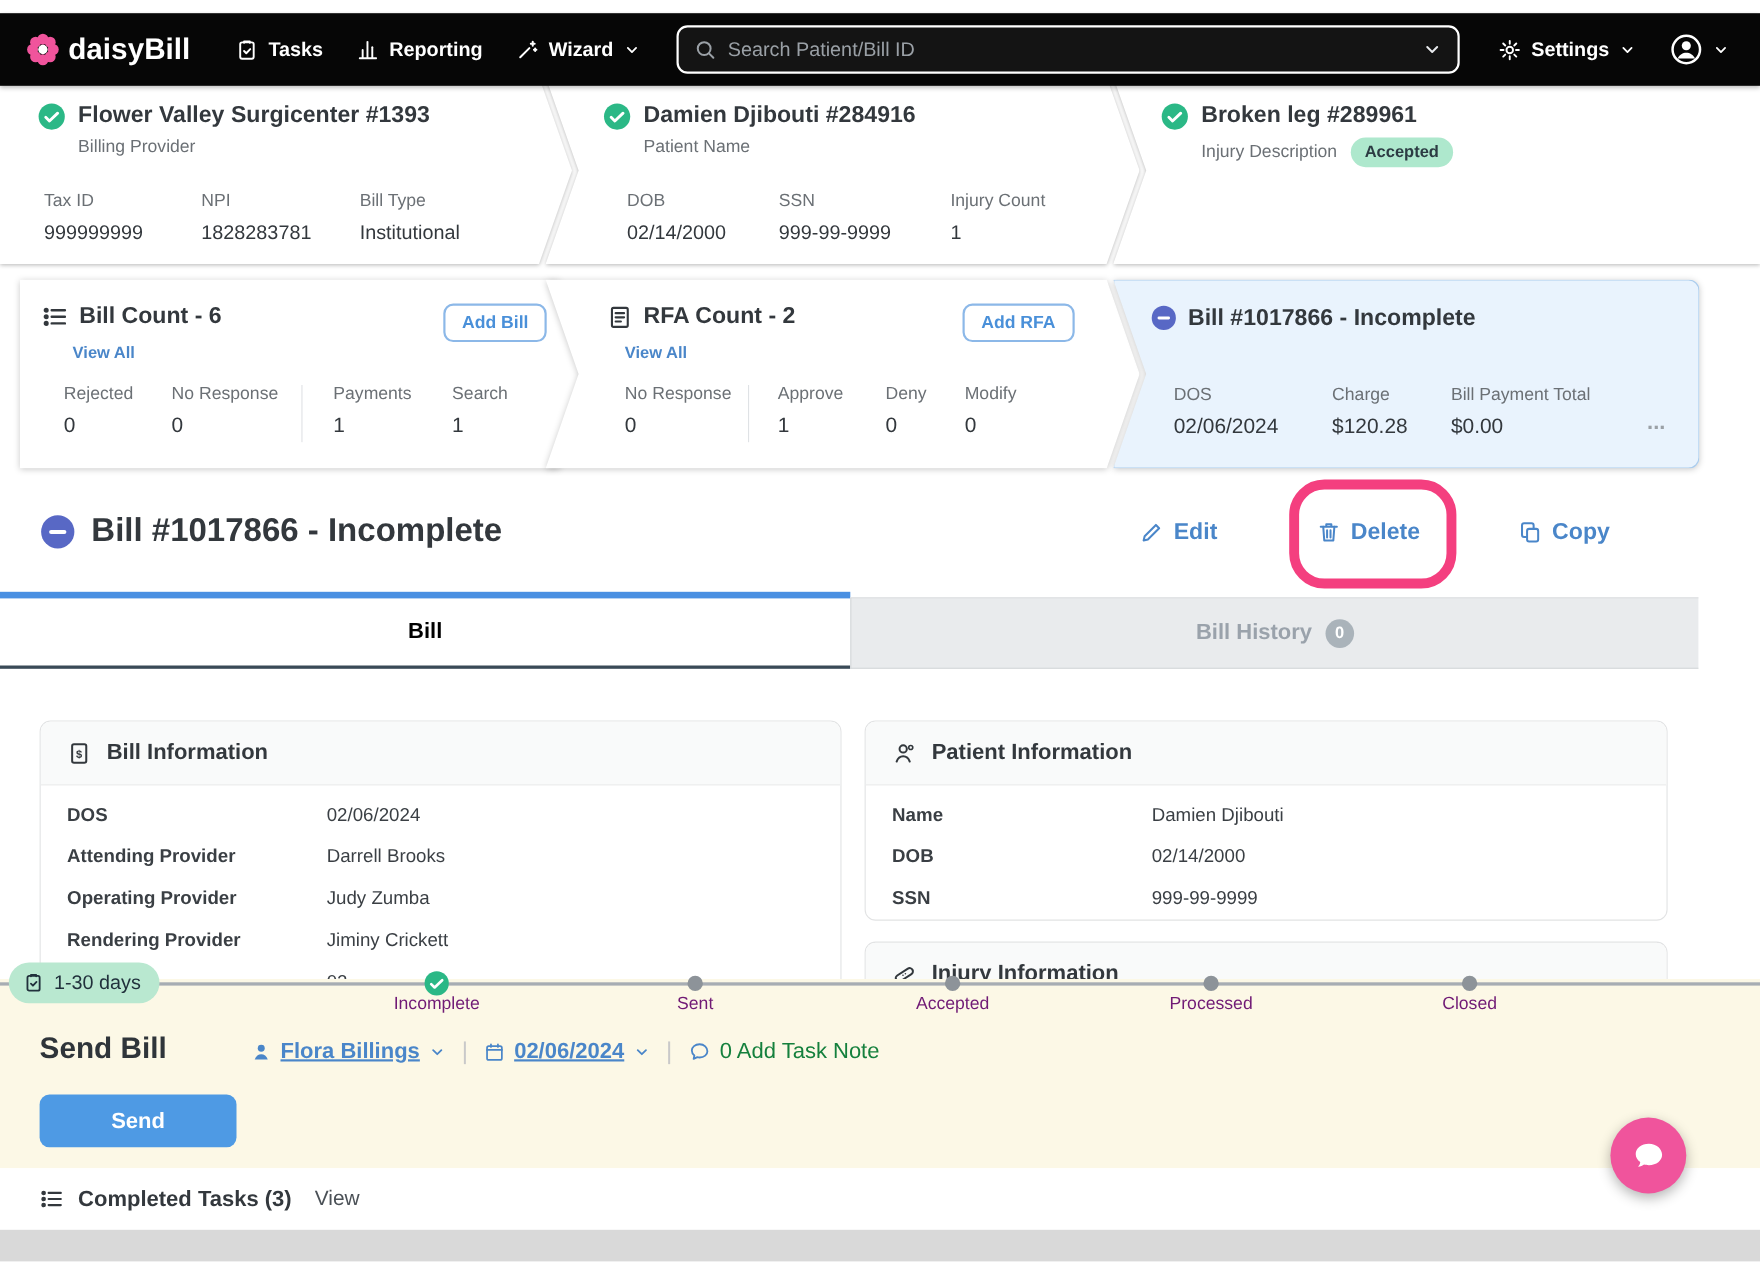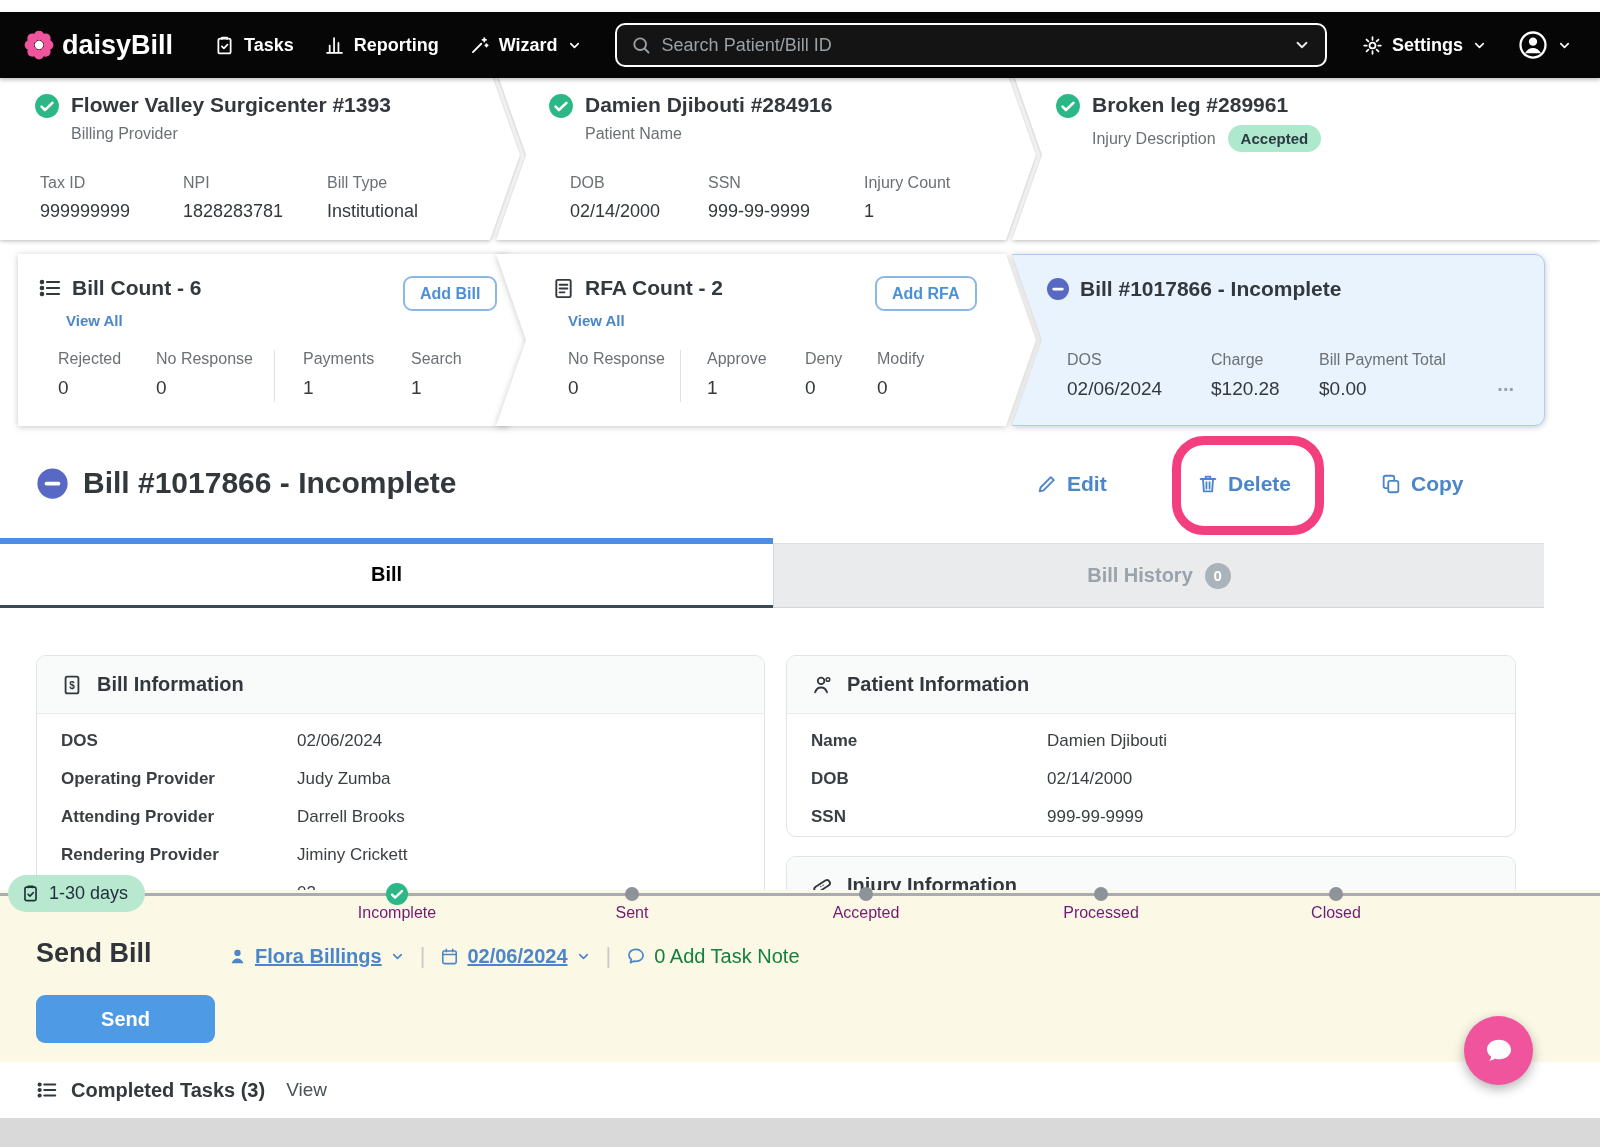--- a/index.html
+++ b/index.html
@@ -475,26 +475,26 @@
           </svg>
       </span>
       <span>Bill Information</span>
     </div>
     <div style="padding-top:8px;">
       <div class="card-row">
         <span class="row-label">DOS</span>
         <span class="row-value">02/06/2024</span>
       </div>
       <div class="card-row">
+        <span class="row-label">Attending Provider</span>
+        <span class="row-value">Darrell Brooks</span>
+      </div>
+      <div class="card-row">
         <span class="row-label">Operating Provider</span>
         <span class="row-value">Judy Zumba</span>
-      </div>
-      <div class="card-row">
-        <span class="row-label">Attending Provider</span>
-        <span class="row-value">Darrell Brooks</span>
       </div>
       <div class="card-row">
         <span class="row-label">Rendering Provider</span>
         <span class="row-value">Jiminy Crickett</span>
       </div>
       <div class="card-row">
         <span class="row-label">Codes</span>
         <span class="row-value">02</span>
       </div>
     </div>

